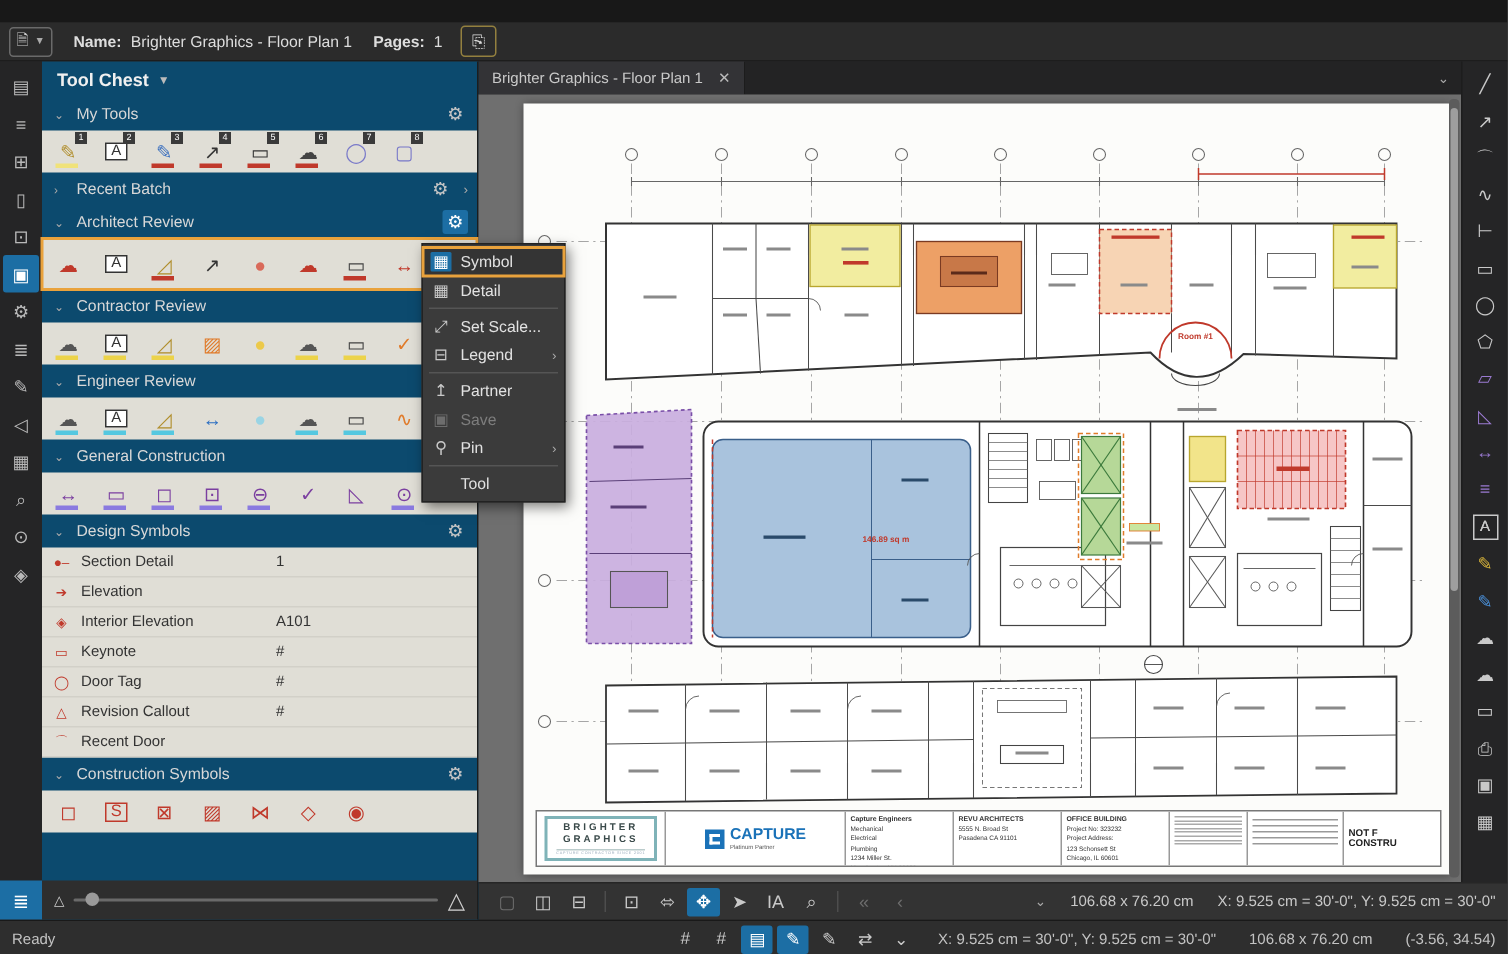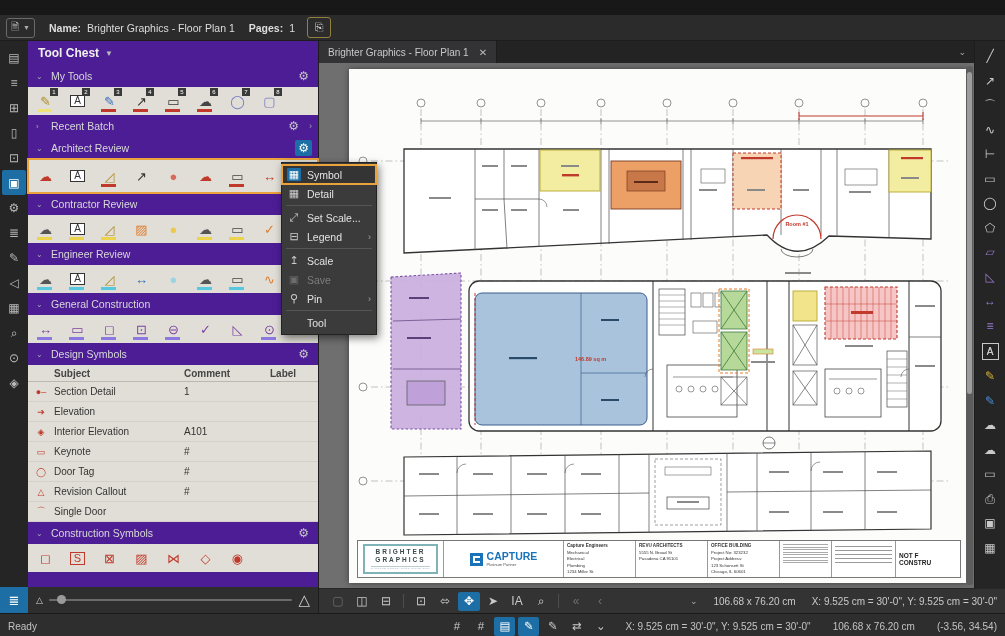--- a/index.html
+++ b/index.html
@@ -22,21 +22,21 @@
   .navlabel{font-weight:bold;margin-left:8px;}
   .pageflip{border:1px solid #93803f;border-radius:3px;height:19px;width:22px;display:flex;align-items:center;justify-content:center;color:#ddd;font-size:11px;margin-left:6px;}
   
   .main{display:flex;height:572px;}
   .leftcol{width:28px;background:#252526;display:flex;flex-direction:column;align-items:stretch;}
   .lrail{flex:1;display:flex;flex-direction:column;align-items:center;padding-top:4px;}
   .lrail .ric{width:24px;height:25px;display:flex;align-items:center;justify-content:center;color:#b9b9b9;font-size:12px;border-radius:2px;}
   .lrail .ric.active{background:#1c6ea4;color:#fff;}
   .bluebtn{height:26px;background:#1c6ea4;color:#fff;display:flex;align-items:center;justify-content:center;font-size:13px;}
   
-  .panel{width:290px;background:#4c1d95;display:flex;flex-direction:column;position:relative;border-right:1px solid #1d1d1d;}
+  .panel{width:290px;background:#0c4a6e;display:flex;flex-direction:column;position:relative;border-right:1px solid #1d1d1d;}
   .panel-h{height:24px;display:flex;align-items:center;color:#f0f0f0;font-size:12px;font-weight:bold;padding-left:10px;gap:6px;}
   .panel-h .dd{font-size:8px;color:#bbb;font-weight:normal;}
   .sec-h{height:22px;display:flex;align-items:center;color:#d8d8d8;font-size:10.5px;padding:0 6px 0 8px;gap:7px;}
   .sec-h .chev{font-size:8px;color:#aaa;width:8px;}
   .sec-h .sp{flex:1;}
   .sec-h .gear{font-size:12px;color:#c5c5c5;padding:1px 3px;border-radius:2px;}
   .sec-h .gear.active{background:#1c6ea4;color:#fff;}
   .sec-h .exp{font-size:9px;color:#aaa;}
   .trow{background:#e0ded6;height:28px;display:flex;align-items:center;padding:0 4px;gap:5px;position:relative;}
   .trow.hl{outline:2.5px solid #e9a23c;outline-offset:-1px;height:34px;}
@@ -377,26 +377,20 @@
           </div>
         </div>
         <div class="sec">
           <div class="sec-h">
             <span class="chev">⌄</span>
             <span class="sec-l">Design Symbols</span>
             <span class="sp"></span>
             <span class="gear">⚙</span>
           </div>
           <div class="tbl">
-            <div class="tr th">
-              <span class="ti"></span>
-              <span class="ts">Subject</span>
-              <span class="tc">Comment</span>
-              <span class="tl">Label</span>
-            </div>
             <div class="tr">
               <span class="ti">●–</span>
               <span class="ts">Section Detail</span>
               <span class="tc">1</span>
               <span class="tl"></span>
             </div>
             <div class="tr">
               <span class="ti">➔</span>
               <span class="ts">Elevation</span>
               <span class="tc"></span>
@@ -421,21 +415,21 @@
               <span class="tl"></span>
             </div>
             <div class="tr">
               <span class="ti">△</span>
               <span class="ts">Revision Callout</span>
               <span class="tc">#</span>
               <span class="tl"></span>
             </div>
             <div class="tr">
               <span class="ti">⌒</span>
-              <span class="ts">Single Door</span>
+              <span class="ts">Recent Door</span>
               <span class="tc"></span>
               <span class="tl"></span>
             </div>
           </div>
         </div>
         <div class="sec">
           <div class="sec-h">
             <span class="chev">⌄</span>
             <span class="sec-l">Construction Symbols</span>
             <span class="sp"></span>
@@ -887,21 +881,21 @@
       <span class="ml">Set Scale...</span>
     </div>
     <div class="mi">
       <span class="mic">⊟</span>
       <span class="ml">Legend</span>
       <span class="msub">›</span>
     </div>
     <div class="msep"></div>
     <div class="mi">
       <span class="mic">↥</span>
-      <span class="ml">Scale</span>
+      <span class="ml">Partner</span>
     </div>
     <div class="mi dis">
       <span class="mic">▣</span>
       <span class="ml">Save</span>
     </div>
     <div class="mi">
       <span class="mic">⚲</span>
       <span class="ml">Pin</span>
       <span class="msub">›</span>
     </div>

